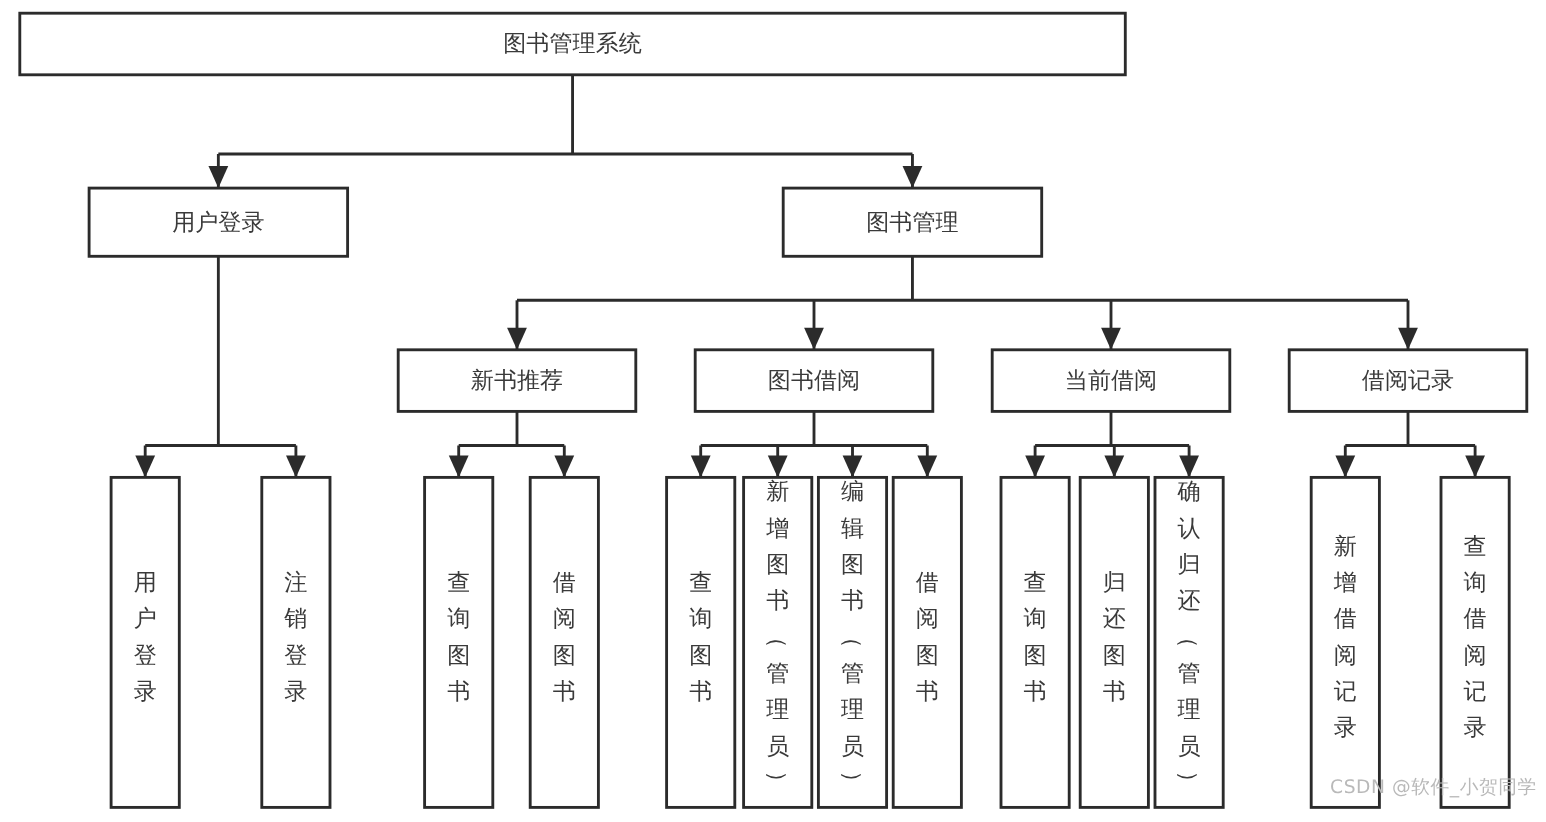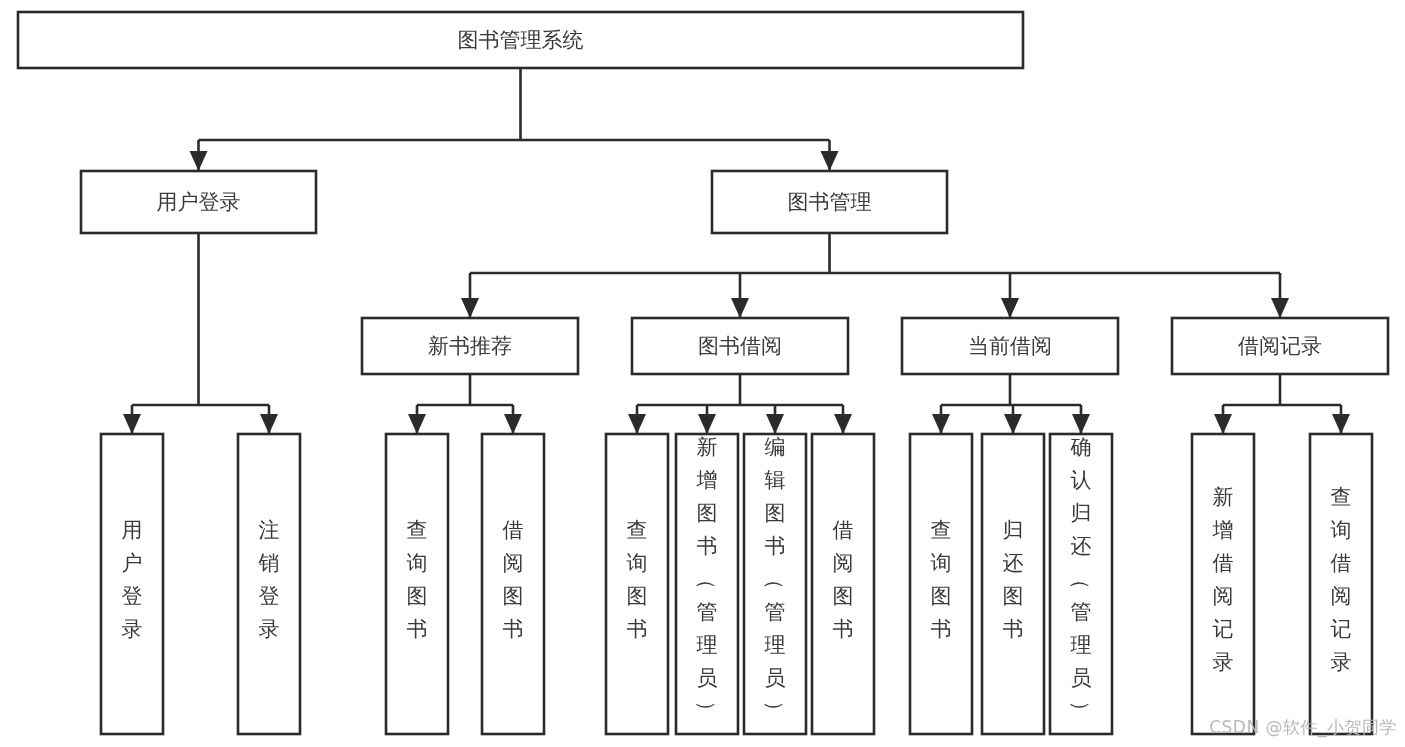--- a/index.html
+++ b/index.html
@@ -51,21 +51,21 @@
   }
   .leaf-label {
     fill: #3a3a3a;
     font-family: "DejaVu Sans", "Liberation Sans", sans-serif;
     font-size: 21px;
     text-anchor: middle;
   }
   .watermark {
     position: absolute;
     right: 8px;
-    bottom: 8px;
+    bottom: 20px;
     font-family: "DejaVu Sans", "Liberation Sans", sans-serif;
     font-size: 17px;
     color: #b9b9b9;
     white-space: nowrap;
     letter-spacing: 0.5px;
   }
 </style>
 </head>
 <body>
 

